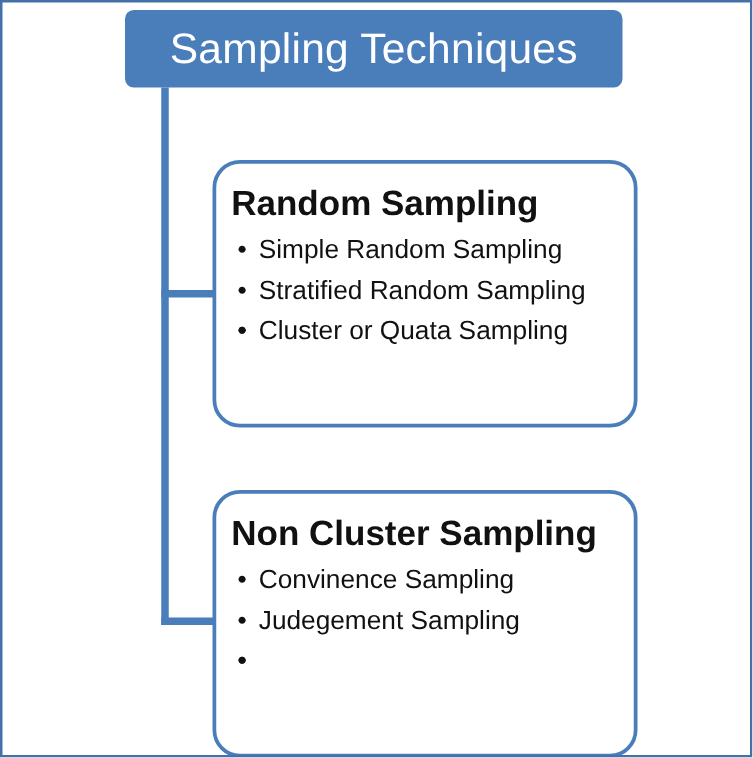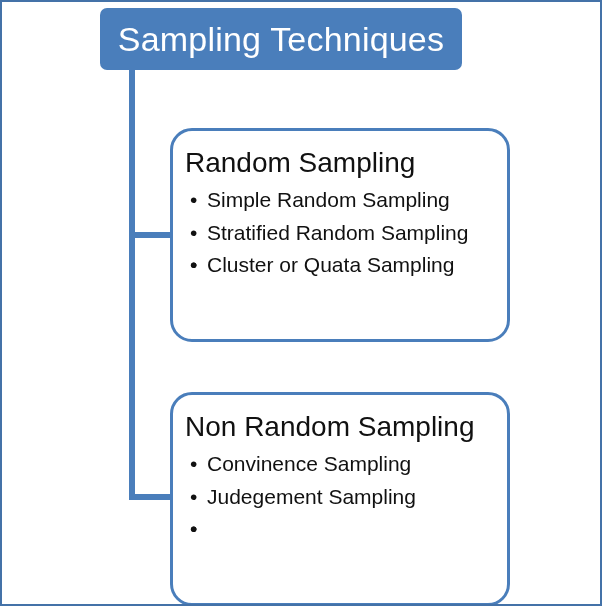--- a/index.html
+++ b/index.html
@@ -18,21 +18,21 @@
     background: #ffffff;
     border: 2px solid #4472a8;
     overflow: hidden;
   }
 
   
   .title-box {
     position: absolute;
     left: 98px;
     top: 6px;
-    width: 362px;
+    width: 398px;
     height: 62px;
     background: #4a7ebb;
     border-radius: 7px;
     display: flex;
     align-items: center;
     justify-content: center;
     box-sizing: border-box;
   }
   .title-box .title-text {
     color: #ffffff;
@@ -85,20 +85,21 @@
   .cat-box.nonrandom-box {
     top: 390px;
     height: 214px;
   }
   .cat-heading {
     font-size: 28px;
     color: #111111;
     margin: 4px 0 4px 12px;
     line-height: 1.25;
     white-space: nowrap;
+    font-weight: bold;
   }
   .cat-list {
     list-style: none;
     margin: 0;
     padding: 0 0 0 14px;
   }
   .cat-list li {
     font-size: 21px;
     color: #111111;
     line-height: 1.55;
@@ -143,21 +144,21 @@
         <span class="bullet-dot">•</span>
       </li>
       <li>
         <span class="bullet-dot">•</span>
         <span>Cluster or Quata Sampling</span>
       </li>
     </ul>
   </div>
 
   <div class="cat-box nonrandom-box">
-    <div class="cat-heading">Non Random Sampling</div>
+    <div class="cat-heading">Non Cluster Sampling</div>
     <ul class="cat-list">
       <li>
         <span class="bullet-dot">•</span>
         <span>Convinence Sampling</span>
       </li>
       <li>
         <span class="bullet-dot">•</span>
         <span>Judegement Sampling</span>
       </li>
       <li>

